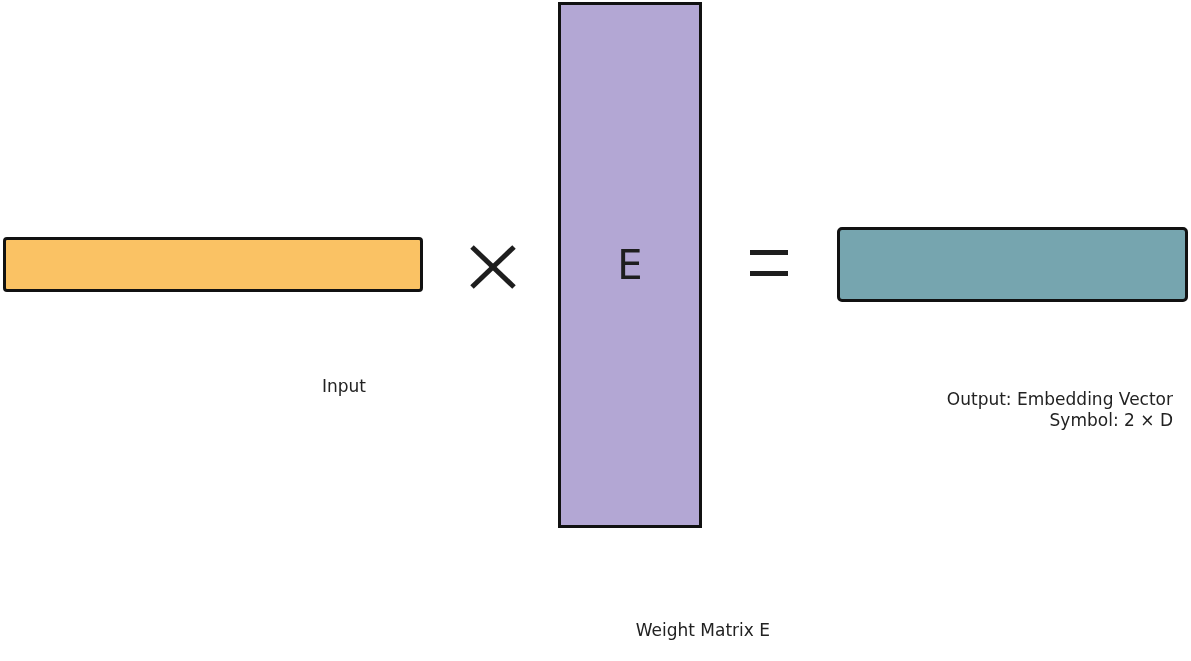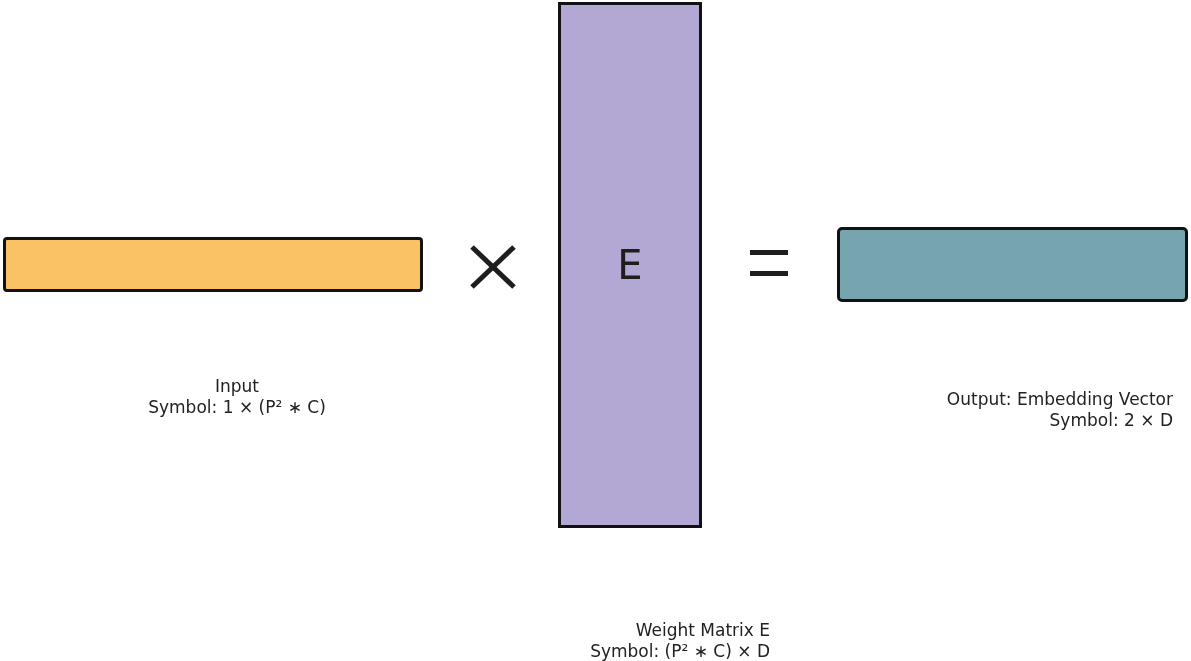--- a/index.html
+++ b/index.html
@@ -68,23 +68,24 @@
     .label {
       position: absolute;
       text-align: center;
       font-size: 17px;
       line-height: 21px;
       color: #222222;
       white-space: nowrap;
     }
     .label div { display: block; }
     .input-label {
-      left: 87px;
+      left: 66px;
       width: 300px;
       top: 376px;
+      text-align: right;
     }
     .output-label {
       left: 863px;
       width: 310px;
       top: 389px;
       text-align: right;
     }
     .matrix-label {
       left: 490px;
       width: 280px;
@@ -108,24 +109,22 @@
 
 <svg class="operator equals-op" viewBox="0 0 38 28">
   <rect x="0" y="0" width="38" height="5" fill="#1e1e1e"></rect>
   <rect x="0" y="21" width="38" height="5" fill="#1e1e1e"></rect>
 </svg>
 
 <div class="shape output-bar" style="background:#76A5AF;"></div>
 
 <div class="label input-label">
   <div>Input</div>
-  <div>Symbol: 1 × (P² ∗ C)</div>
 </div>
 
 <div class="label output-label">
   <div>Output: Embedding Vector</div>
   <div>Symbol: 2 × D</div>
 </div>
 
 <div class="label matrix-label">
   <div>Weight Matrix E</div>
-  <div>Symbol: (P² ∗ C) × D</div>
 </div>
 
 </body></html>

